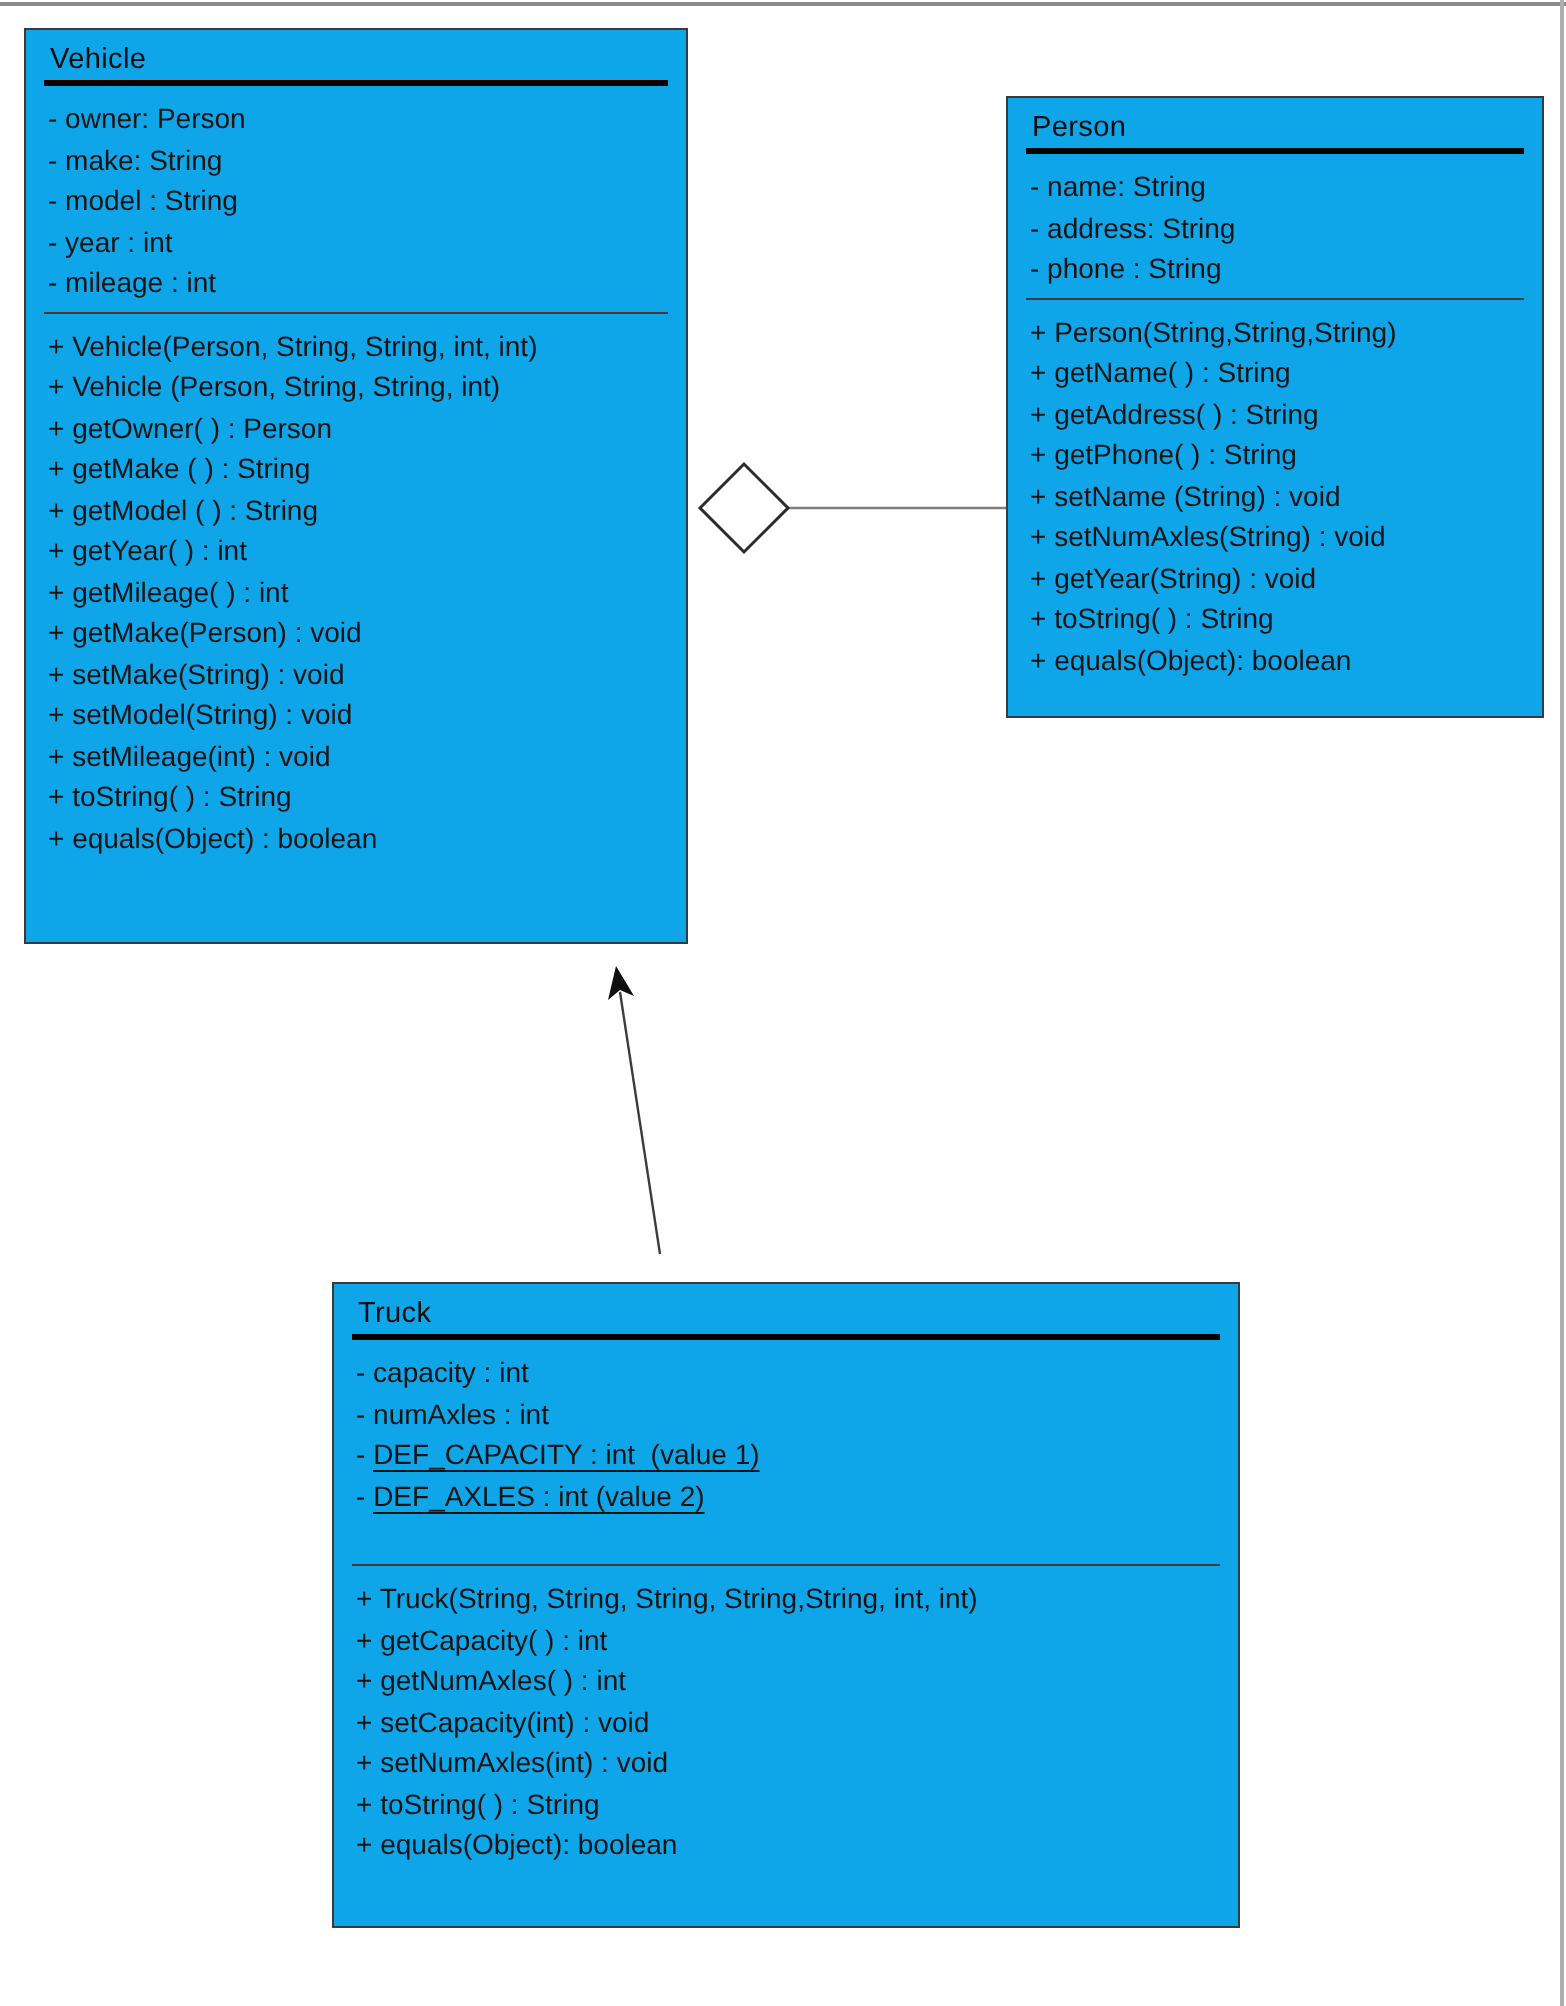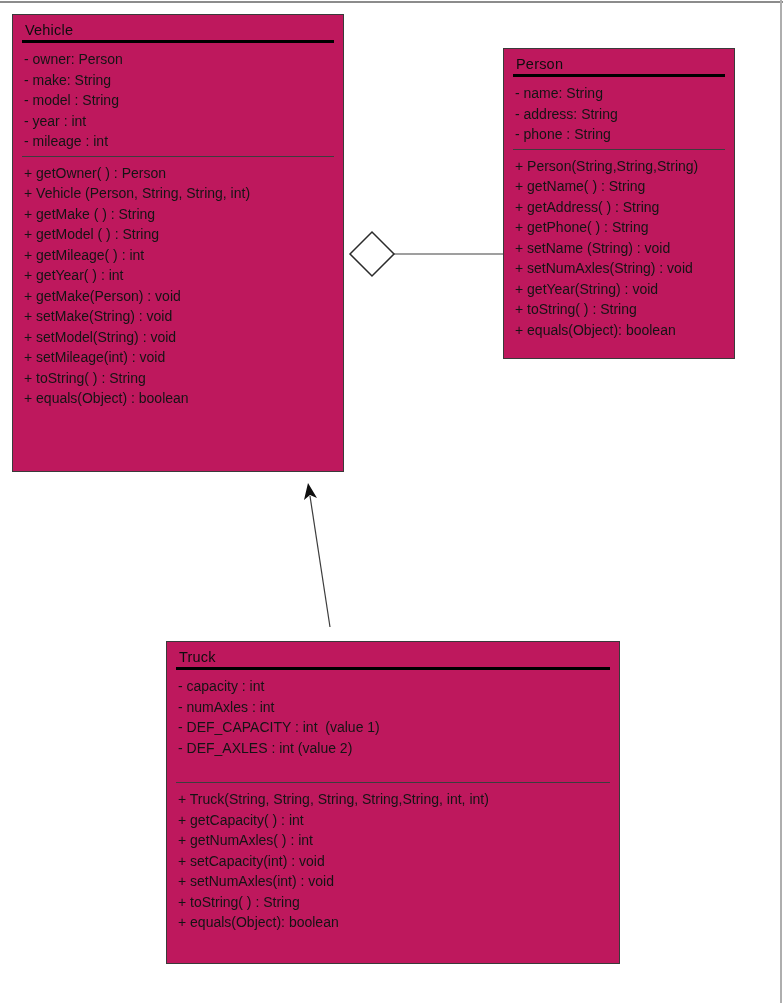--- a/index.html
+++ b/index.html
@@ -16,26 +16,26 @@
   .page-border-top {
     position: absolute; top: 1px; left: 0; width: 100%; height: 2px;
     background: #8c8c8c;
   }
   .page-border-right {
     position: absolute; top: 0; right: 1px; width: 2px; height: 100%;
     background: #aeaeae;
   }
   .uml-class {
     position: absolute;
-    background: #be185d;
+    background: #0ea5e9;
     border: 1.5px solid #3a3a3a;
     box-sizing: border-box;
   }
   #class-vehicle { left: 12px;  top: 14px;  width: 332px; height: 458px; }
-  #class-person  { left: 503px; top: 48px;  width: 232px; height: 311px; }
+  #class-person  { left: 503px; top: 48px;  width: 269px; height: 311px; }
   #class-truck   { left: 166px; top: 625px; width: 454px; height: 323px; margin-top: 16px; }
 
   .class-title {
     font-size: 14.5px;
     font-weight: 400;
     color: #0d0d0d;
     padding: 7px 12px 1px 12px;
     letter-spacing: 0.2px;
   }
   .title-rule {
@@ -52,20 +52,21 @@
 
   .members { padding: 0 8px 0 11px; }
   .member-row {
     height: 20.5px;
     line-height: 20.5px;
     font-size: 14px;
     white-space: pre;
     color: #141414;
   }
   .underlined {
+    text-decoration: underline;
     text-decoration-thickness: 1px;
     text-underline-offset: 3px;
   }
   svg.connectors {
     position: absolute; left: 0; top: 0;
     pointer-events: none;
   }
 </style>
 </head>
 <body>
@@ -78,26 +79,27 @@
   <hr class="title-rule">
   <div class="members">
       <div class="member-row">- owner: Person</div>
       <div class="member-row">- make: String</div>
       <div class="member-row">- model : String</div>
       <div class="member-row">- year : int</div>
       <div class="member-row">- mileage : int</div>
     </div>
   <hr class="section-rule">
   <div class="members">
+      <div class="member-row">+ Vehicle(Person, String, String, int, int)</div>
+      <div class="member-row">+ Vehicle (Person, String, String, int)</div>
       <div class="member-row">+ getOwner( ) : Person</div>
-      <div class="member-row">+ Vehicle (Person, String, String, int)</div>
       <div class="member-row">+ getMake ( ) : String</div>
       <div class="member-row">+ getModel ( ) : String</div>
+      <div class="member-row">+ getYear( ) : int</div>
       <div class="member-row">+ getMileage( ) : int</div>
-      <div class="member-row">+ getYear( ) : int</div>
       <div class="member-row">+ getMake(Person) : void</div>
       <div class="member-row">+ setMake(String) : void</div>
       <div class="member-row">+ setModel(String) : void</div>
       <div class="member-row">+ setMileage(int) : void</div>
       <div class="member-row">+ toString( ) : String</div>
       <div class="member-row">+ equals(Object) : boolean</div>
     </div>
 </section>
 
 <section class="uml-class" id="class-person">

